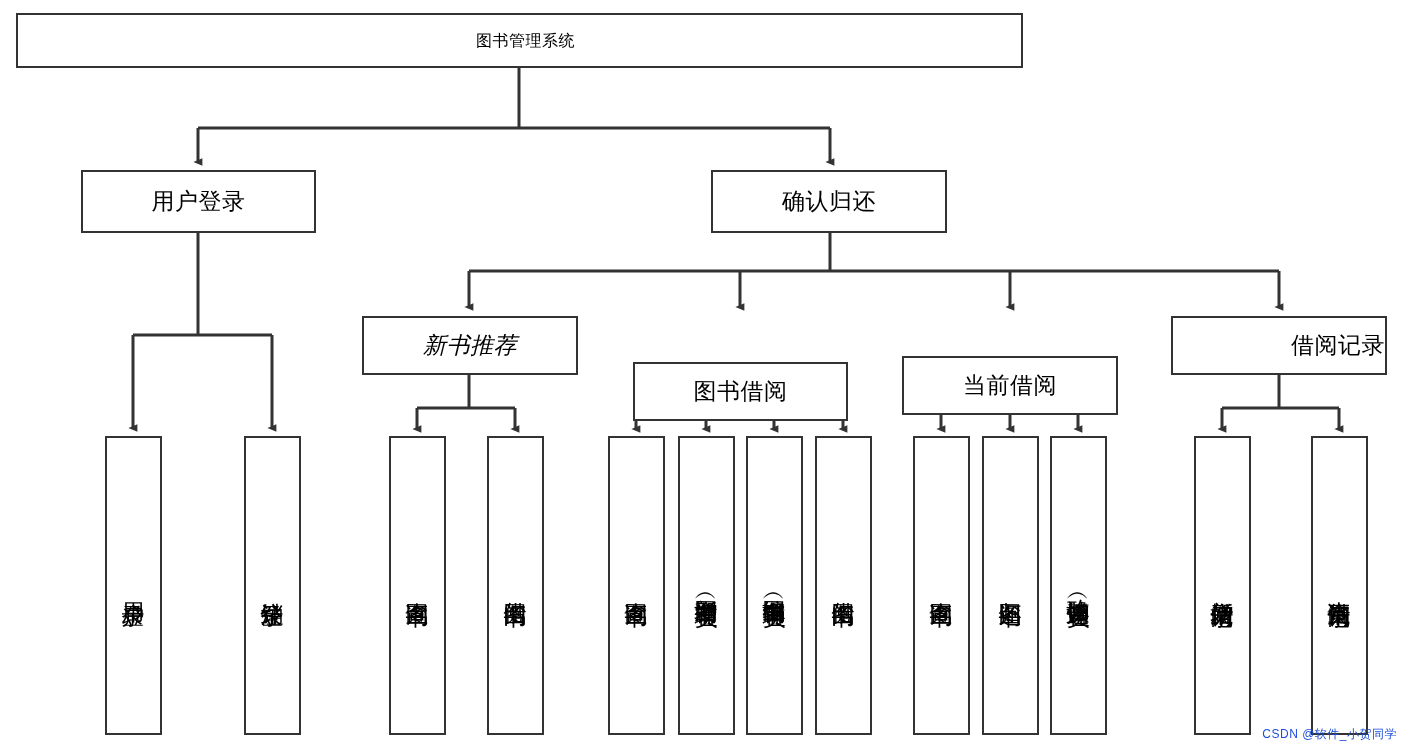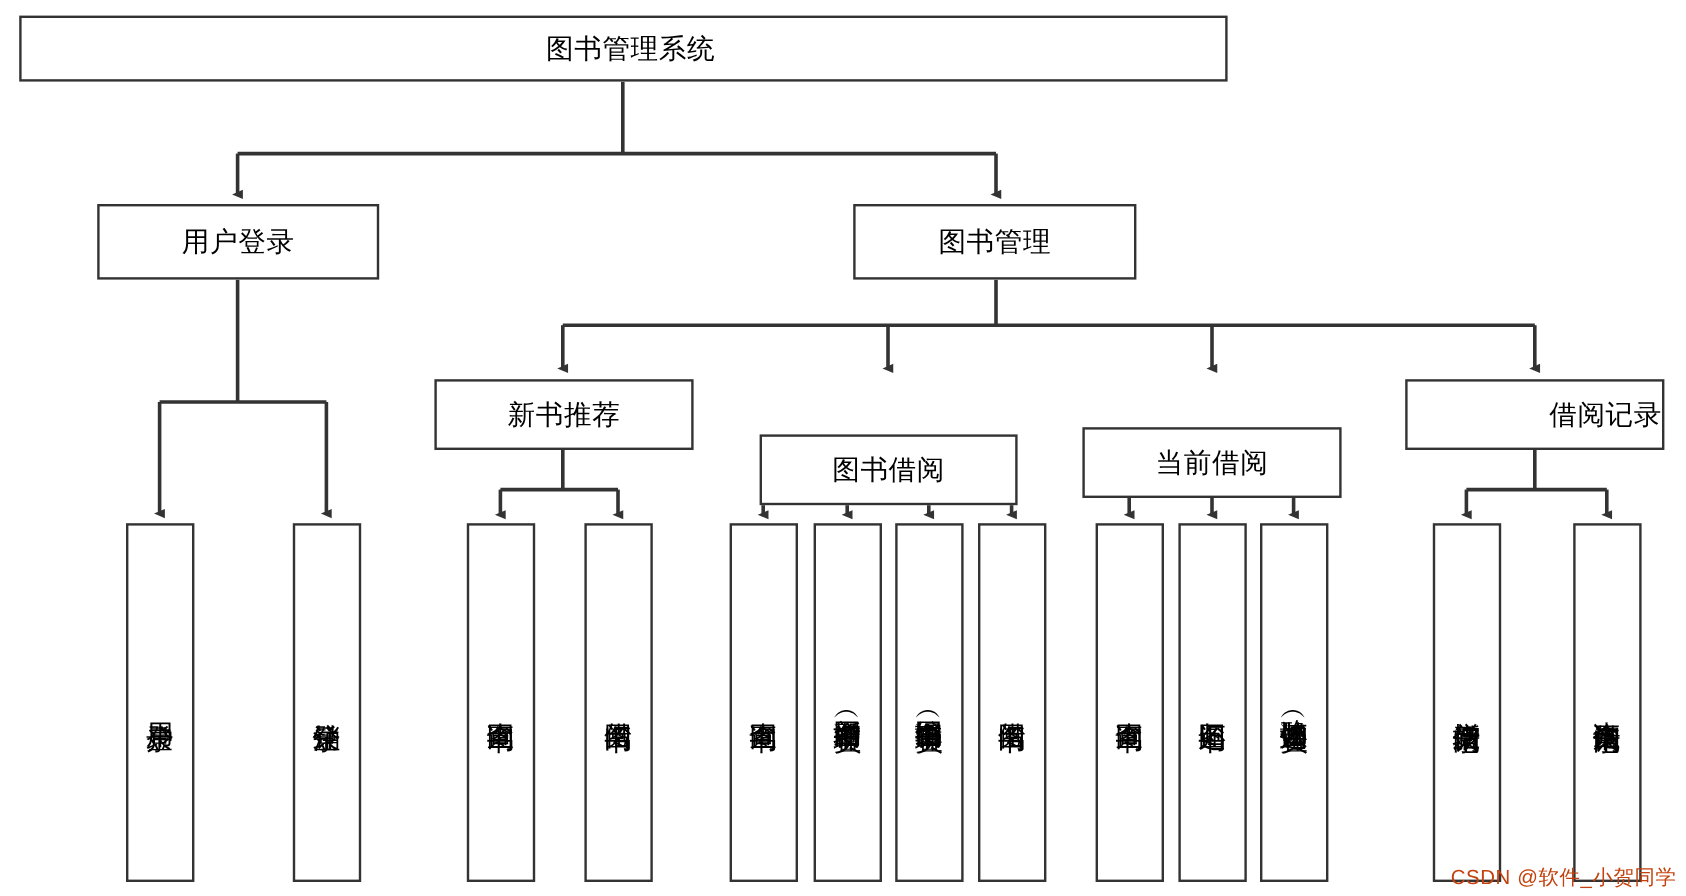--- a/index.html
+++ b/index.html
@@ -33,43 +33,43 @@
     display: flex;
     align-items: center;
     justify-content: center;
     color: #000000;
     line-height: 1.0;
   }
   .node.h {
     font-size: 23px;
   }
   .node.root {
-    font-size: 23px;
+    font-size: 16px;
     padding-left: 12px;
   }
   .node.v {
     font-size: 23px;
   }
   .label-h {
     white-space: nowrap;
     letter-spacing: 0.5px;
   }
   .label-v {
     writing-mode: vertical-rl;
     text-orientation: upright;
     white-space: nowrap;
     letter-spacing: 1px;
     line-height: 1.05;
   }
   #watermark {
     position: absolute;
     right: 8px;
     bottom: 4px;
-    font-size: 17px;
-    color: #c2410c;
+    font-size: 12px;
+    color: #1d4ed8;
     white-space: nowrap;
     letter-spacing: 0.5px;
   }
 </style>
 </head>
 <body>
 
 <div id="canvas">
 
   <svg id="wires" viewBox="0 0 1405 747" width="1405" height="747">
@@ -123,24 +123,24 @@
   </svg>
 
   <div class="node root" style="left:16px; top:13px; width:1007px; height:55px;">
     <span class="label-h">图书管理系统</span>
   </div>
 
   <div class="node h" style="left:81px; top:170px; width:235px; height:63px;">
     <span class="label-h">用户登录</span>
   </div>
   <div class="node h" style="left:711px; top:170px; width:236px; height:63px;">
-    <span class="label-h">图书管理</span>
+    <span class="label-h">确认归还</span>
   </div>
 
-  <div class="node h" style="left:362px; top:316px; width:216px; height:59px;">
+  <div class="node h" style="left:362px; top:316px; width:216px; height:59px;font-style:italic;">
     <span class="label-h">新书推荐</span>
   </div>
   <div class="node h" style="left:633px; top:316px; width:215px; height:59px;margin-top:46px;">
     <span class="label-h">图书借阅</span>
   </div>
   <div class="node h" style="left:902px; top:316px; width:216px; height:59px;margin-top:40px;">
     <span class="label-h">当前借阅</span>
   </div>
   <div class="node h" style="left:1171px; top:316px; width:216px; height:59px;justify-content:flex-end;">
     <span class="label-h">借阅记录</span>

